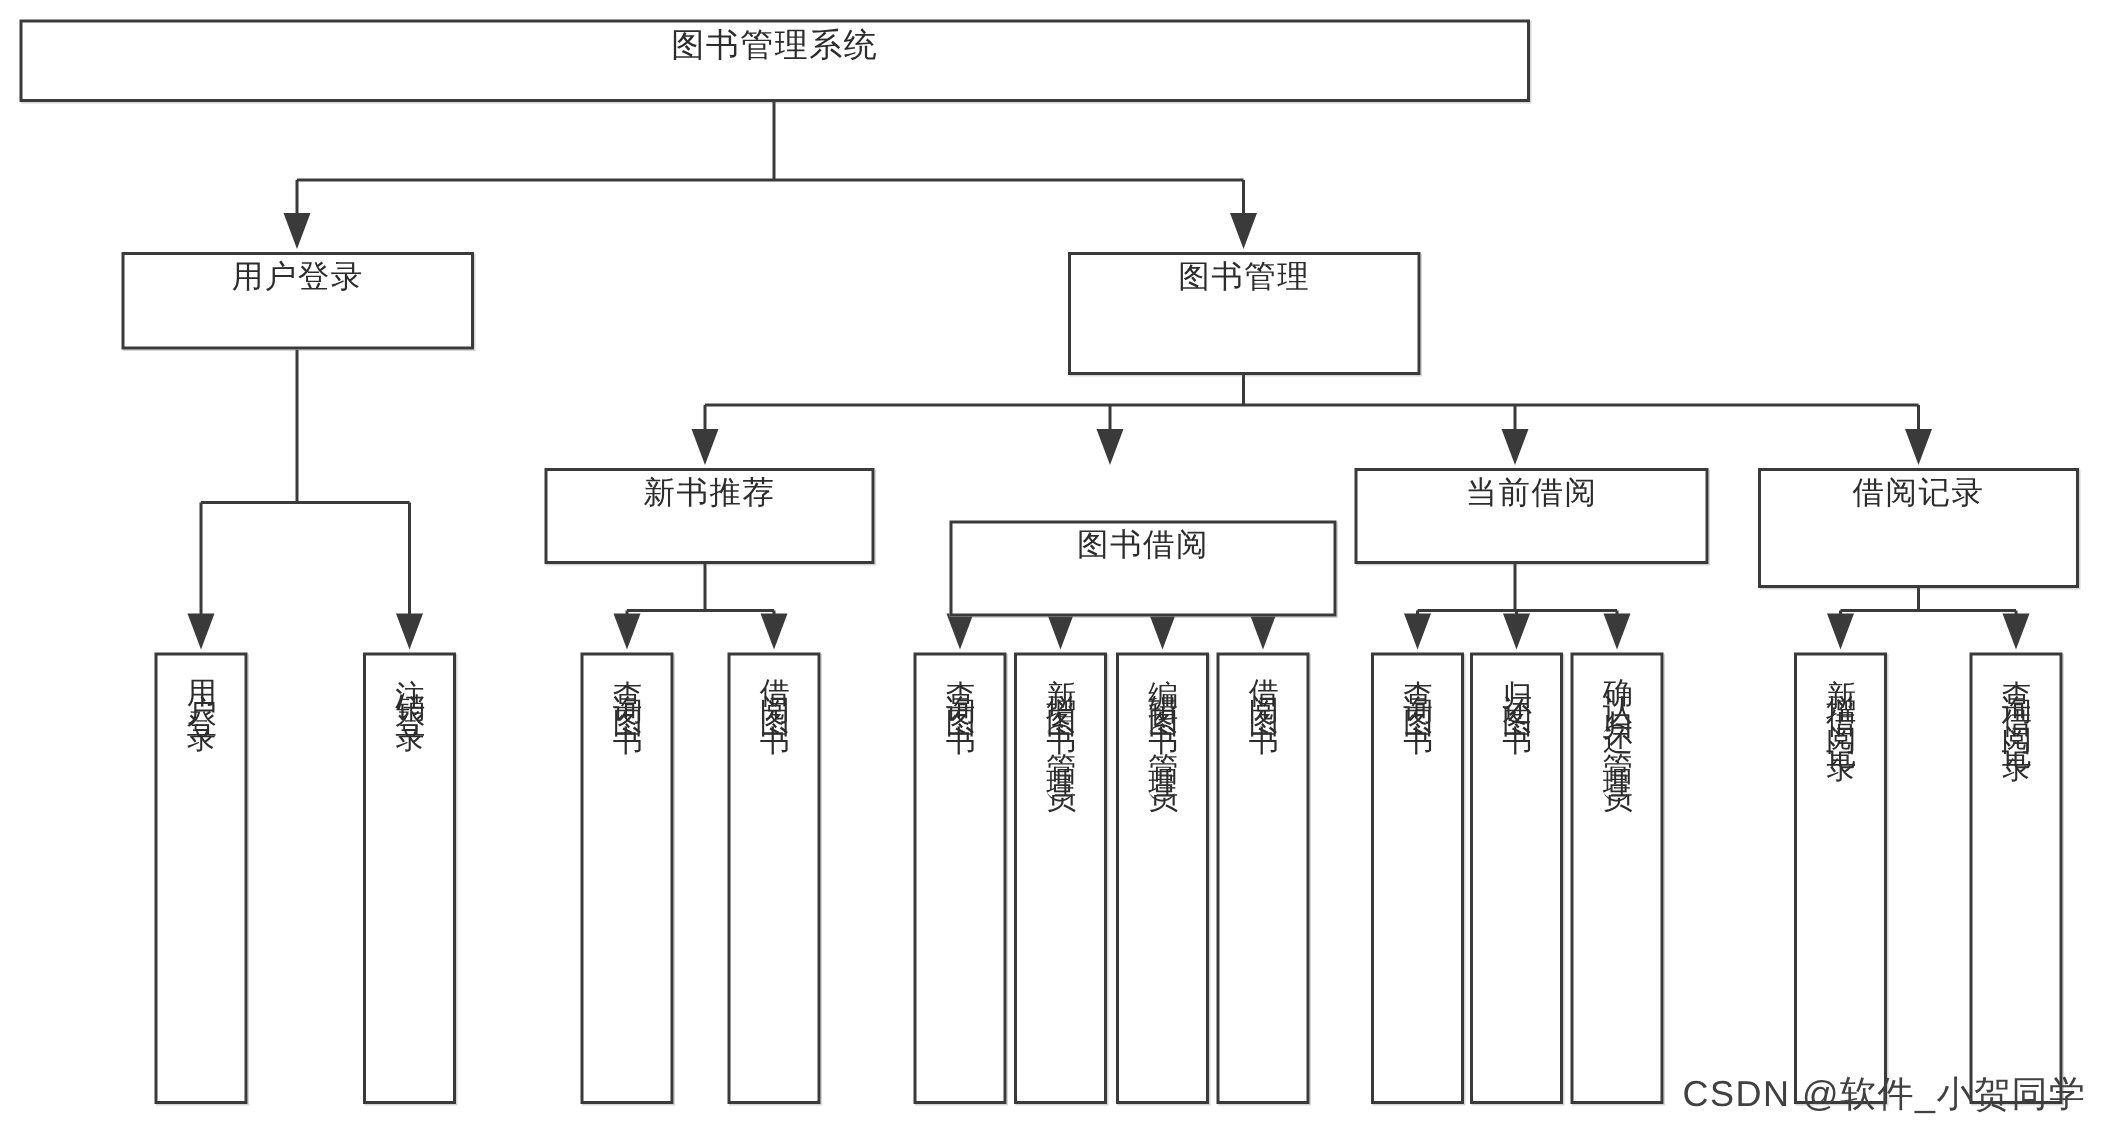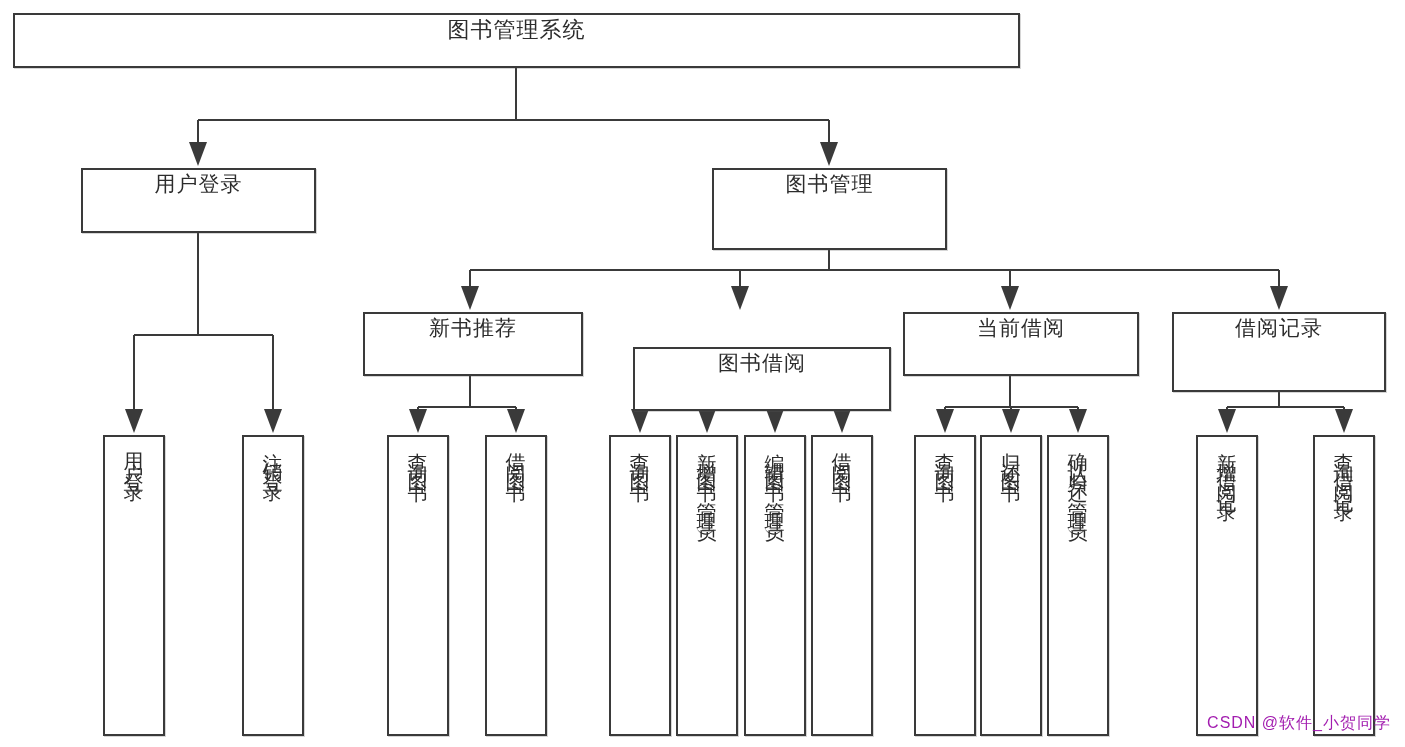--- a/index.html
+++ b/index.html
@@ -26,22 +26,22 @@
   .leaf span{
     writing-mode:vertical-rl;
     text-orientation:mixed;
     letter-spacing:0.5em;
     line-height:1.1;
     white-space:nowrap;
   }
   .watermark{
     position:absolute;
     right:14px;top:713px;
-    font-size:16px;
-    color:#a21caf;
+    font-size:24px;
+    color:#404040;
     letter-spacing:1px;
     white-space:nowrap;
   }
 </style>
 </head>
 <body>
 
 <div class="canvas">
 
   <svg class="connectors" viewBox="0 0 1405 747" xmlns="http://www.w3.org/2000/svg">

